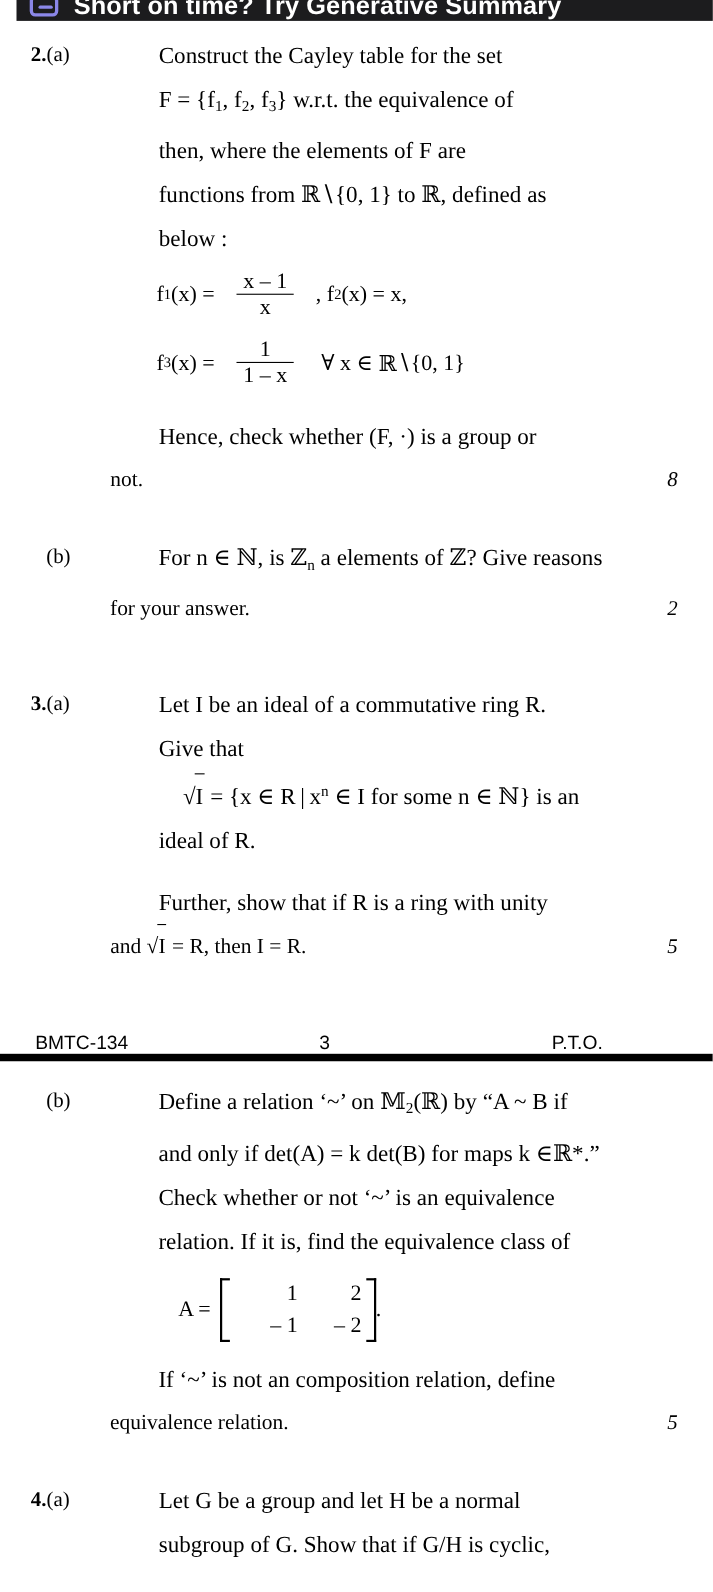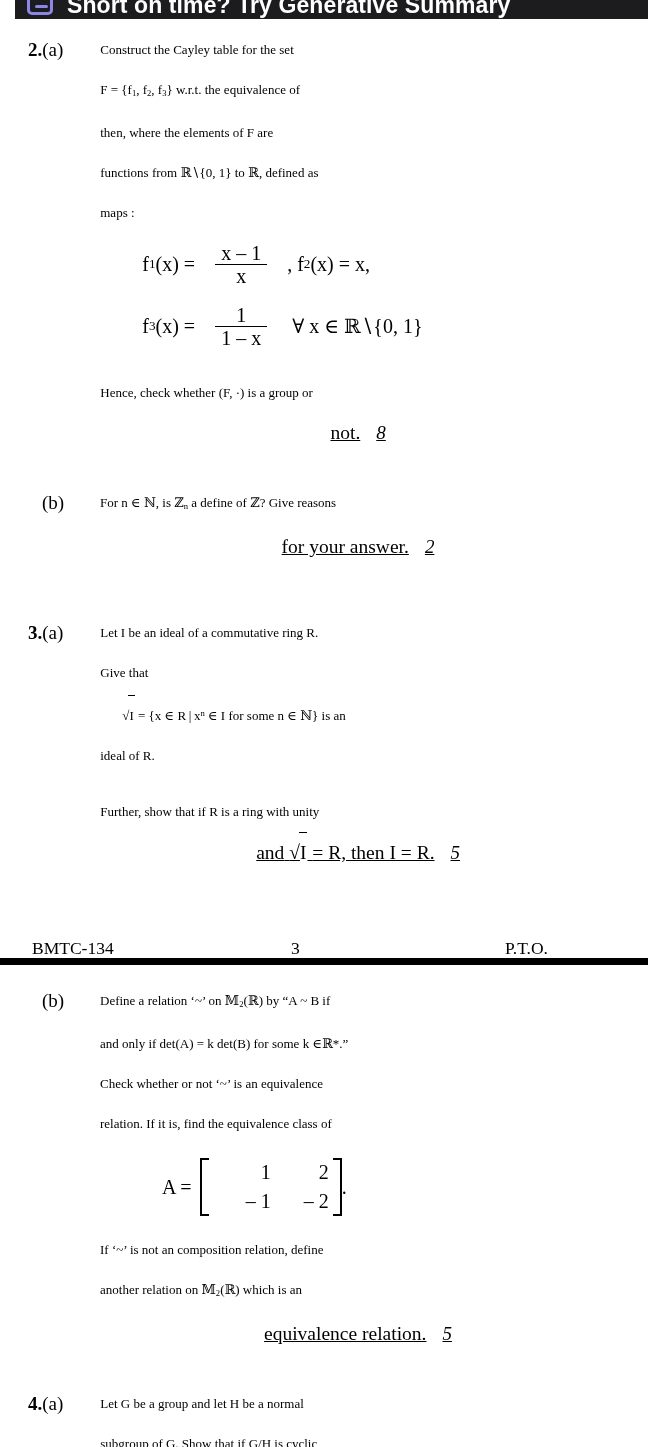--- a/index.html
+++ b/index.html
@@ -97,35 +97,35 @@
     font-size: 19px;
     line-height: 40px;
   }
   .col-body {
     flex: 1 1 auto;
     padding-right: 32px;
     min-width: 0;
   }
 
   .para {
-    font-size: 13px;
+    font-size: 21px;
     line-height: 40px;
     text-align: justify;
     text-justify: inter-word;
     position: relative;
+    margin-left: 44px;
   }
   .para.noj { text-align: left; }
 
   .lastline {
     display: flex;
     align-items: baseline;
-    justify-content: center;
+    justify-content: space-between;
     font-size: 19.5px;
     line-height: 40px;
-    text-decoration: underline;
   }
   .marks {
     font-style: italic;
     font-size: 19px;
     flex: 0 0 auto;
     padding-left: 16px;
   }
 
   .spacer-sm { height: 16px; }
   .spacer-md { height: 30px; }
@@ -194,21 +194,21 @@
   }
 
   
   .footer {
     position: absolute;
     left: 0;
     top: 908px;
     width: 580px;
     display: flex;
     align-items: center;
-    font-family: Liberation Serif, serif;
+    font-family: Liberation Sans, sans-serif;
     font-size: 17.5px;
     padding: 0 32px;
   }
   .footer .f-left  { flex: 0 0 auto; }
   .footer .f-mid   { flex: 1 1 auto; text-align: center; padding-right: 28px; }
   .footer .f-right { flex: 0 0 auto; }
 </style>
 </head>
 <body>
 
@@ -233,21 +233,21 @@
       </div>
 
       <div class="para noj">then, where the elements of F are</div>
 
       <div class="para noj">
         <span>functions from</span>
         <span class="bb">ℝ</span><span>∖{0, 1} to</span>
         <span class="bb">ℝ</span><span>, defined as</span>
       </div>
 
-      <div class="para noj">maps :</div>
+      <div class="para noj">below :</div>
 
       <div class="eqline">
         <span class="seg">
           <span>f</span><span class="sub">1</span><span>(x)  =</span>
           <span class="frac">
             <span class="num">x – 1</span>
             <span class="den">x</span>
           </span><span>,</span>
           &nbsp;<span>f</span><span class="sub">2</span><span>(x) = x,</span>
         </span>
@@ -279,21 +279,21 @@
   <div class="spacer-md"></div>
 
   <div class="qrow">
     <div class="col-num"></div>
     <div class="col-part">(b)</div>
     <div class="col-body">
       <div class="para noj">
         <span>For n ∈</span>
         <span class="bb">ℕ</span><span>, is</span>
         <span class="bb">ℤ</span><span class="sub">n</span>
-        <span>a define of</span>
+        <span>a elements of</span>
         <span class="bb">ℤ</span><span>? Give reasons</span>
       </div>
       <div class="lastline">
         <span>for your answer.</span>
         <span class="marks">2</span>
       </div>
     </div>
   </div>
 
   <div class="spacer-lg"></div>
@@ -346,21 +346,21 @@
     <div class="col-num"></div>
     <div class="col-part">(b)</div>
     <div class="col-body">
 
       <div class="para noj">
         <span>Define  a  relation  ‘~’  on</span>
         <span class="bb">𝕄</span><span class="sub">2</span><span>(ℝ)  by  “A ~ B  if</span>
       </div>
 
       <div class="para noj">
-        <span>and only if det(A) = k det(B) for some k ∈</span><span class="bb">ℝ</span><span>*.”</span>
+        <span>and only if det(A) = k det(B) for maps k ∈</span><span class="bb">ℝ</span><span>*.”</span>
       </div>
 
       <div class="para noj">Check  whether  or  not  ‘~’  is  an  equivalence</div>
       <div class="para noj">relation. If it is, find the equivalence class of</div>
 
       <div class="matrix-line">
         <span>A =</span>
         <span class="matrix">
           <span class="brk brk-l"></span>
           <span class="mgrid">
@@ -369,24 +369,20 @@
             <span>– 1</span>
             <span>– 2</span>
           </span>
           <span class="brk brk-r"></span>
         </span>
         <span>.</span>
       </div>
 
       <div class="para noj">If ‘~’ is not an composition relation, define</div>
 
-      <div class="para noj">
-        <span>another  relation  on</span>
-        <span class="bb">𝕄</span><span class="sub">2</span><span>(ℝ)  which  is  an</span>
-      </div>
 
       <div class="lastline">
         <span>equivalence relation.</span>
         <span class="marks">5</span>
       </div>
     </div>
   </div>
 
   <div class="spacer-md"></div>
 

